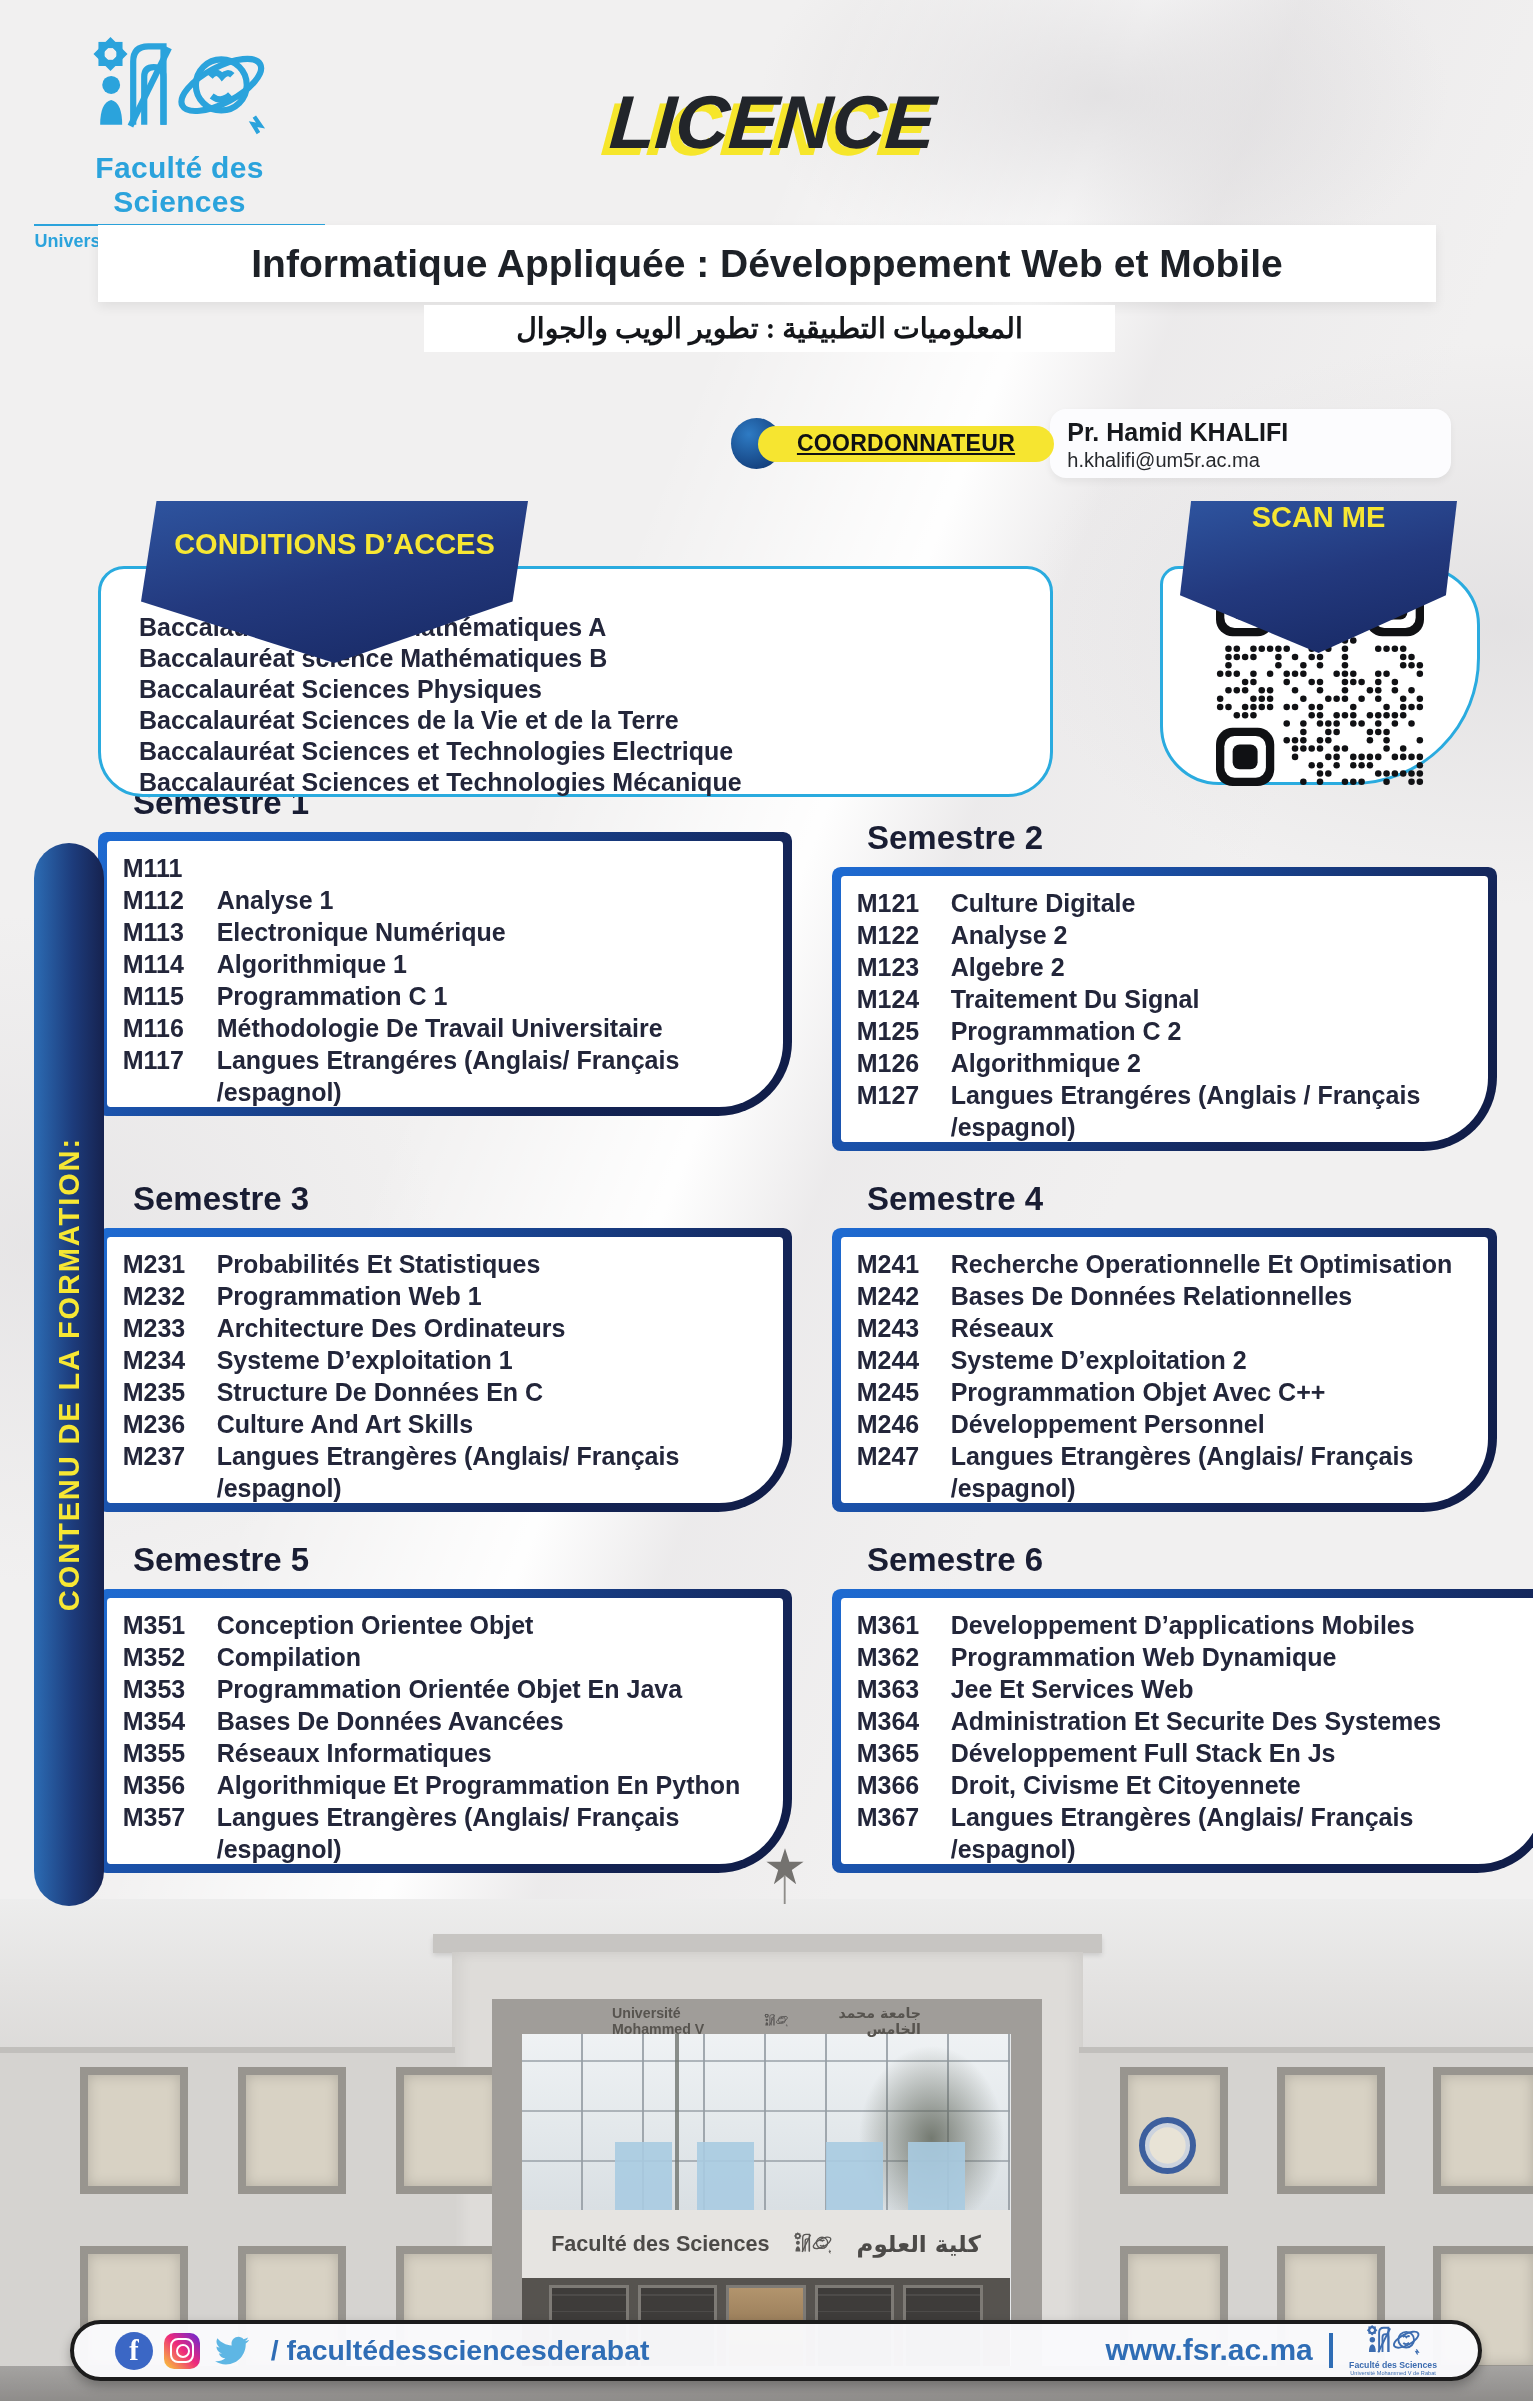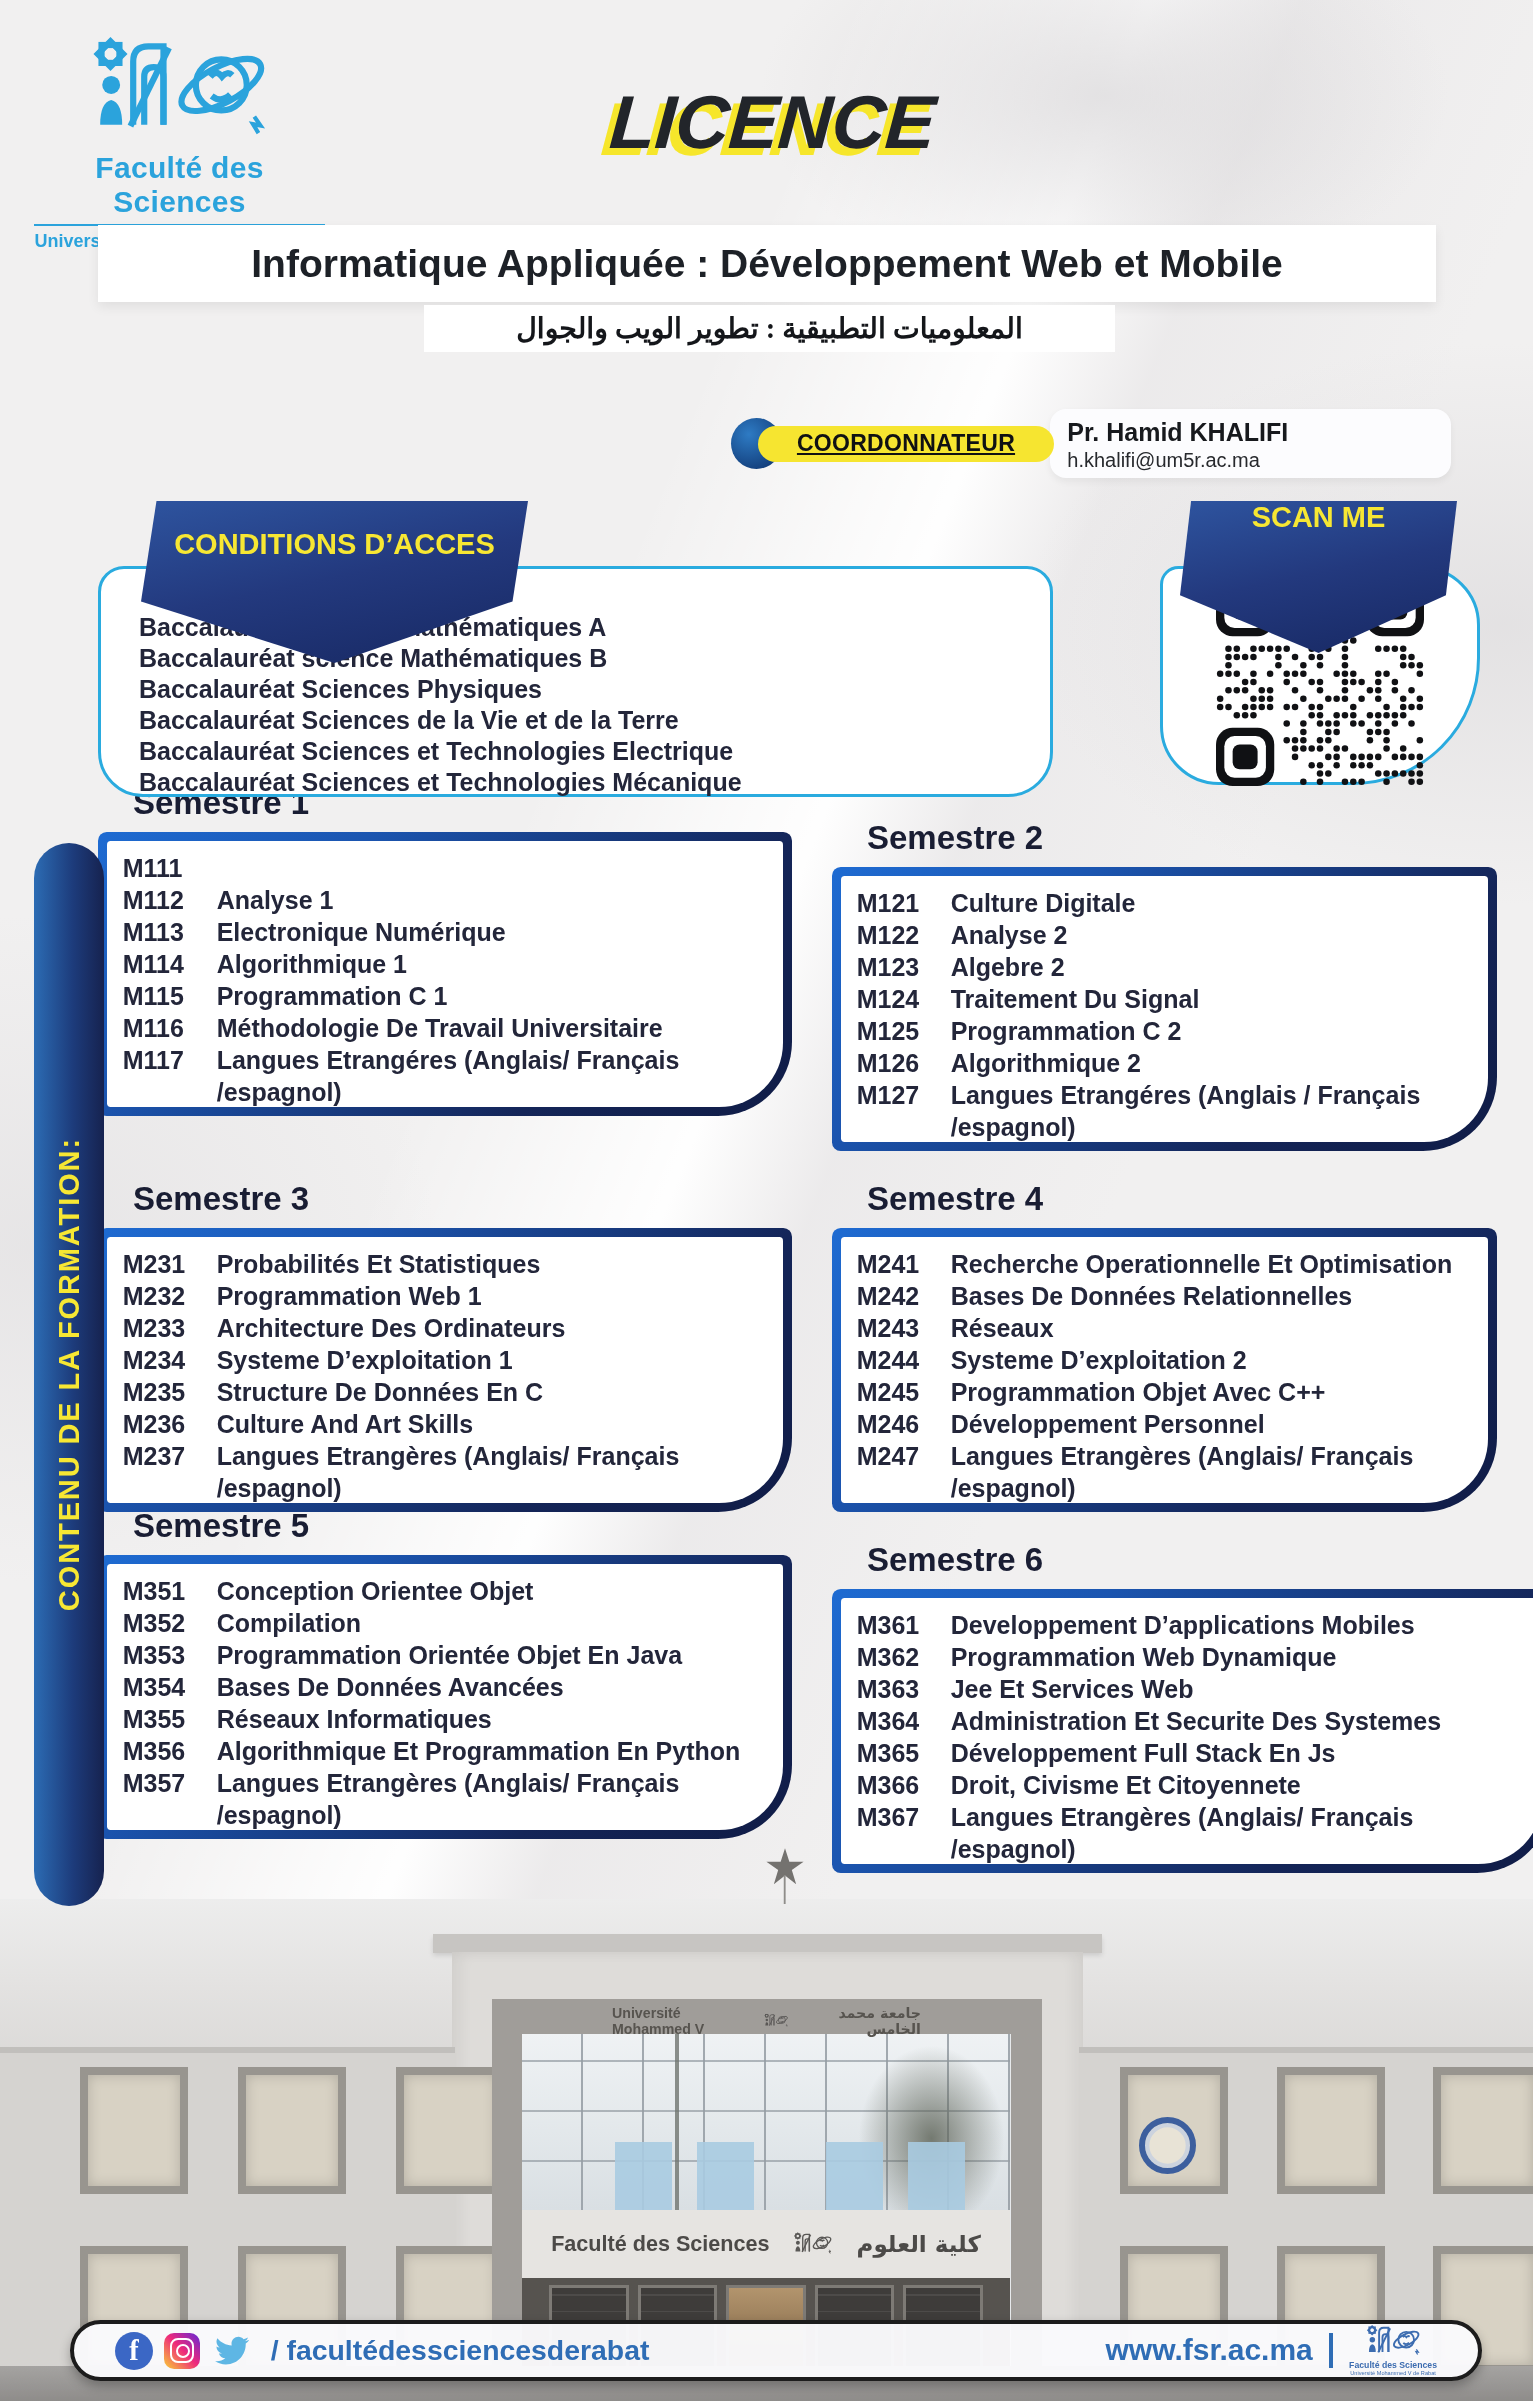--- a/index.html
+++ b/index.html
@@ -562,21 +562,21 @@
             </div>
             <div class="course">
               <span class="course-code">M247</span>
               <span class="course-name">Langues Etrangères (Anglais/ Français
 /espagnol)</span>
             </div>
           </div>
     </div>
   </div>
 
-  <div class="sem-card" style="left: 98px; top: 1507px; width: 694px;">
+  <div class="sem-card" style="left: 98px; top: 1541px; width: 694px;">
     <h2 class="sem-title">Semestre 5</h2>
     <div class="sem-border">
       <div class="sem-inner">
             <div class="course">
               <span class="course-code">M351</span>
               <span class="course-name">Conception Orientee Objet</span>
             </div>
             <div class="course">
               <span class="course-code">M352</span>
               <span class="course-name">Compilation</span>

